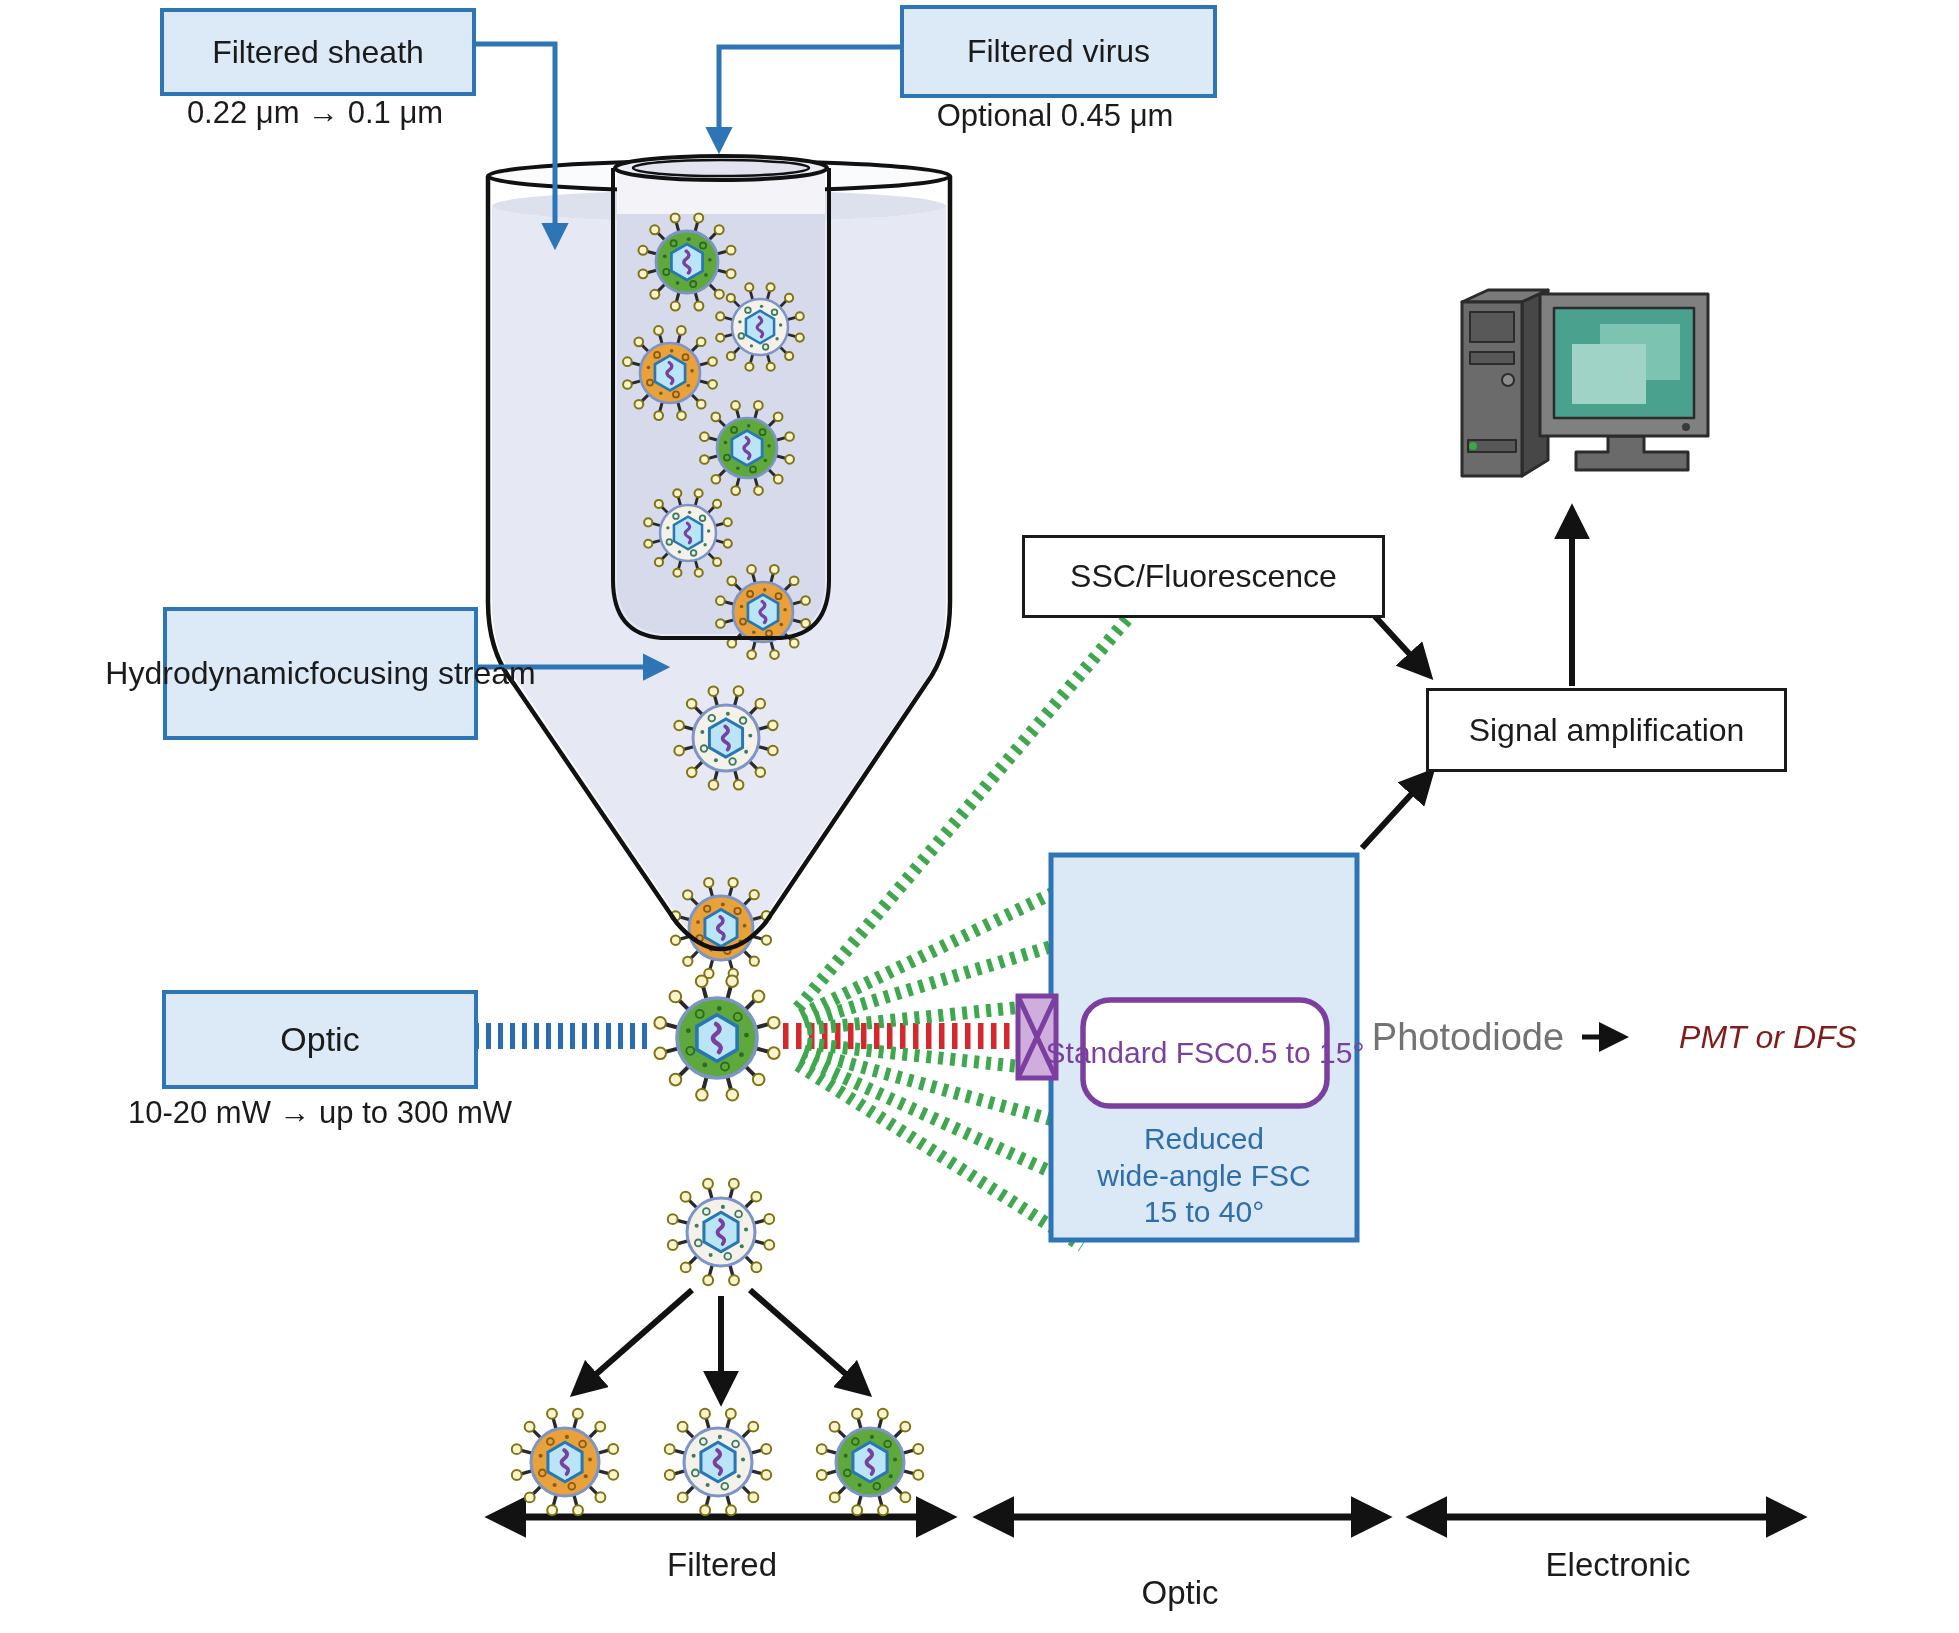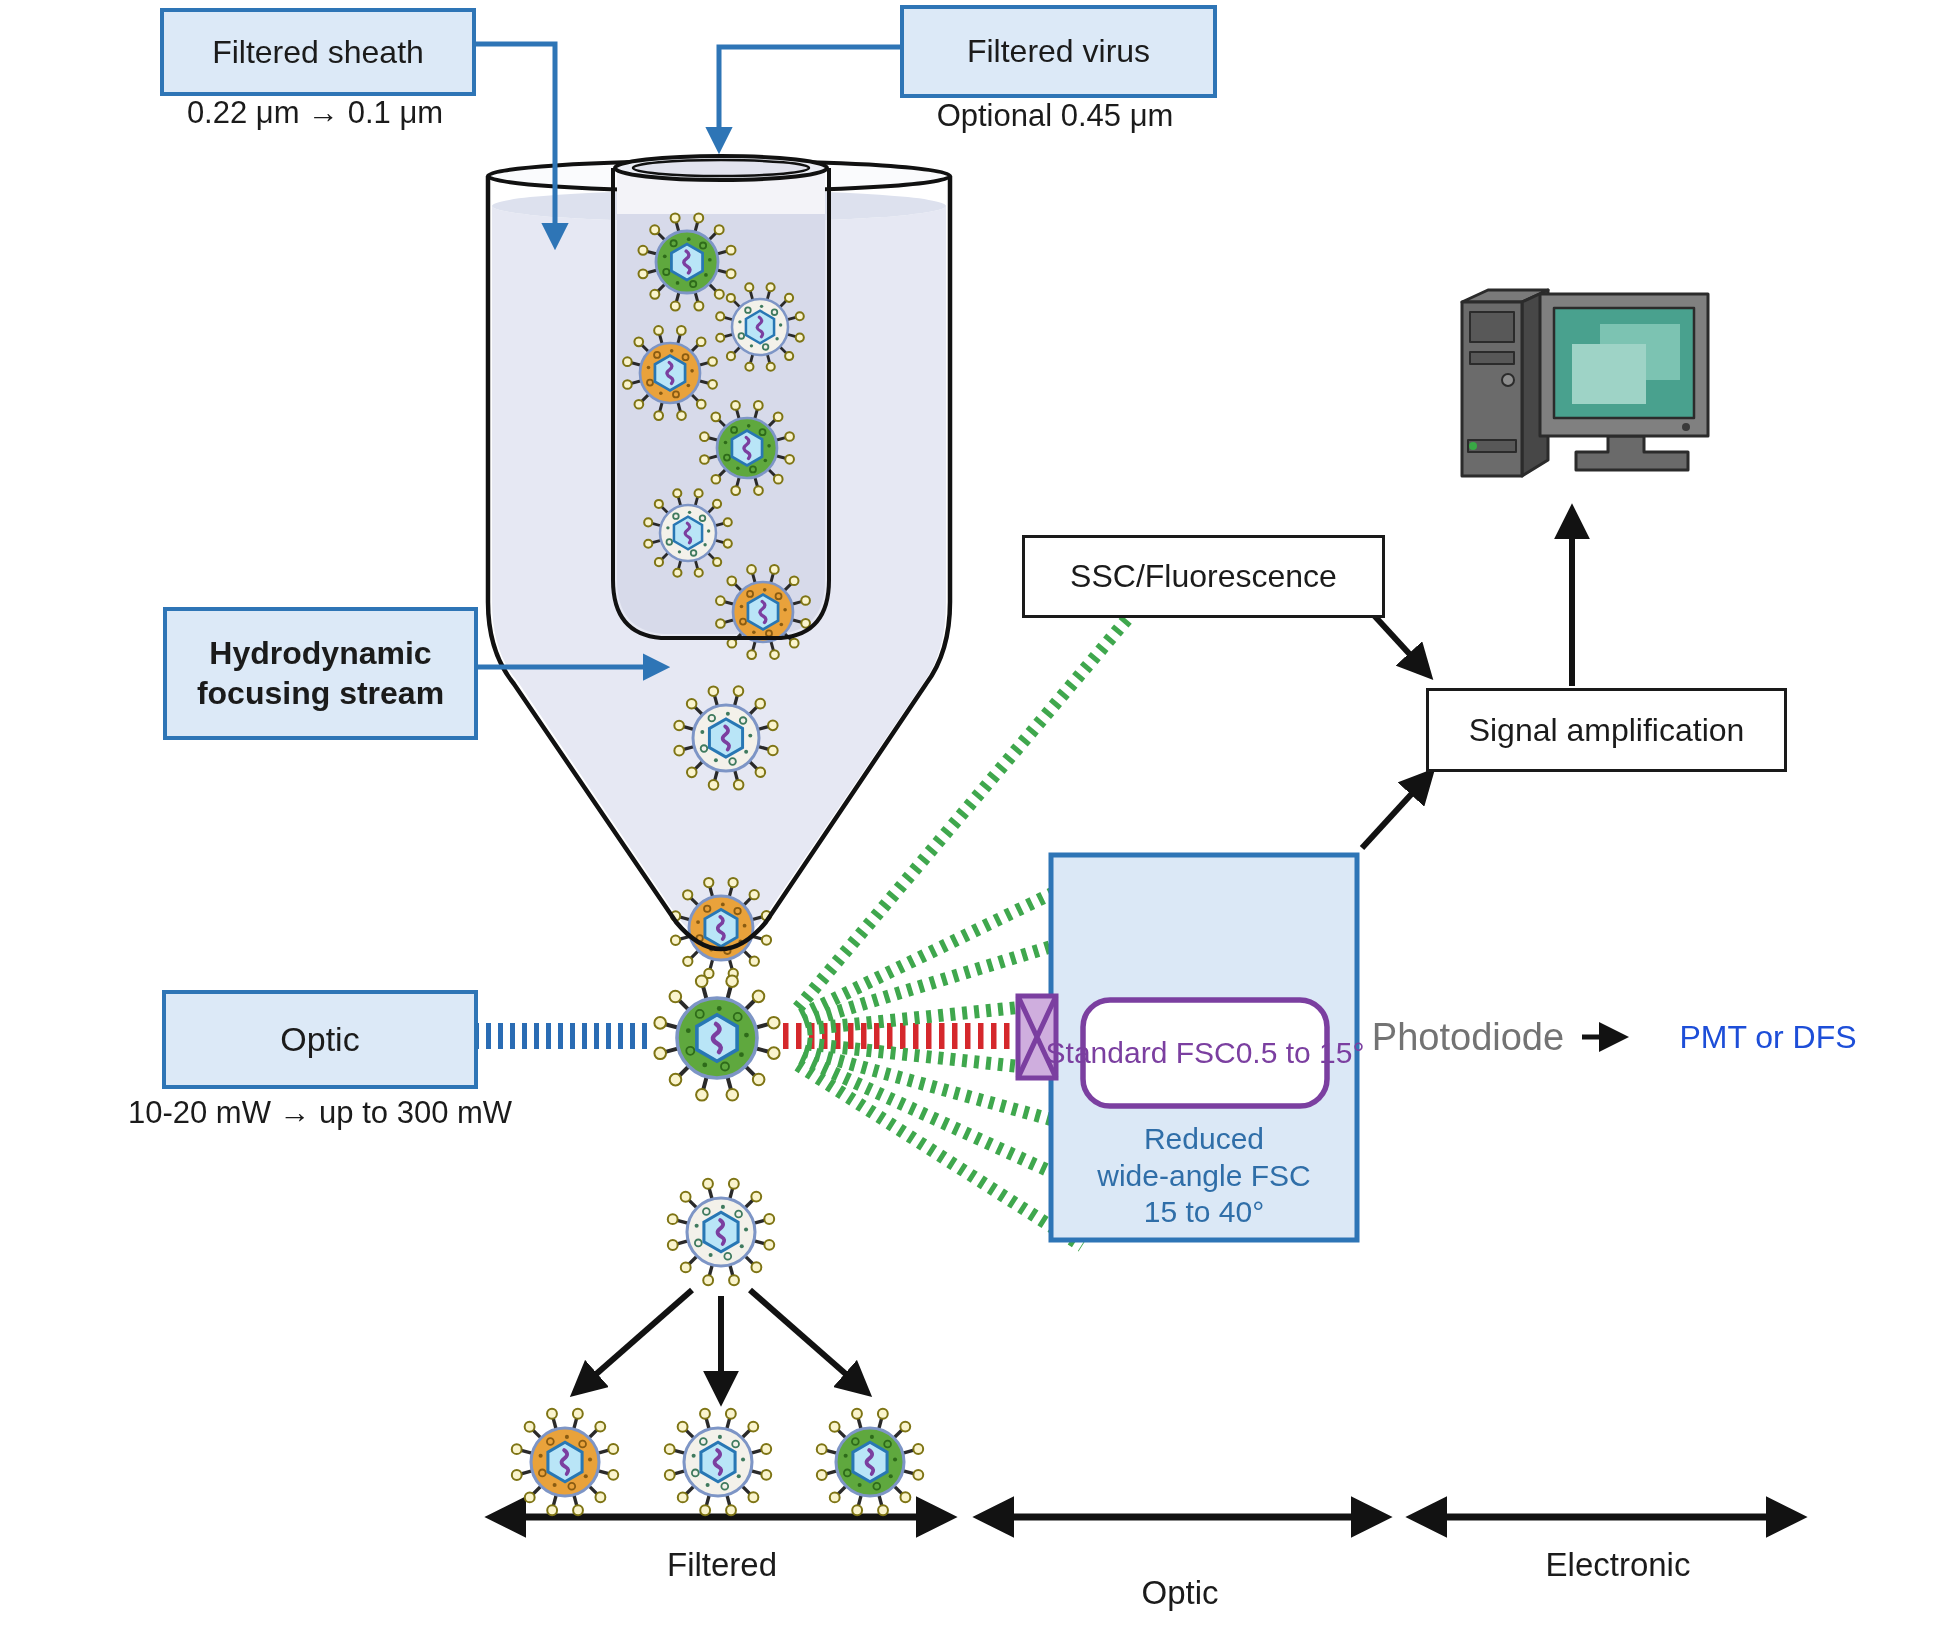--- a/index.html
+++ b/index.html
@@ -615,21 +615,21 @@
   <div class="lbl bluebox" style="left:160px;top:8px;width:308px;height:80px;">
     <span>Filtered sheath</span>
   </div>
   <div class="lbl note" style="left:150px;top:92px;width:330px;height:42px;">0.22 μm → 0.1 μm</div>
 
   <div class="lbl bluebox" style="left:900px;top:5px;width:309px;height:85px;">
     <span>Filtered virus</span>
   </div>
   <div class="lbl note" style="left:900px;top:95px;width:310px;height:42px;">Optional 0.45 μm</div>
 
-  <div class="lbl bluebox stack" style="left:163px;top:607px;width:307px;height:125px;flex-direction:column;font-weight:bold;">
+  <div class="lbl bluebox stack" style="left:163px;top:607px;width:307px;height:125px;flex-direction:row;">
     <div>Hydrodynamic</div>
     <div>focusing stream</div>
   </div>
 
   <div class="lbl bluebox" style="left:162px;top:990px;width:308px;height:91px;font-size:34px;">
     <span>Optic</span>
   </div>
   <div class="lbl note" style="left:140px;top:1092px;width:360px;height:42px;">10-20 mW → up to 300 mW</div>
 
   <div class="lbl whitebox" style="left:1022px;top:535px;width:357px;height:77px;">
@@ -652,18 +652,18 @@
 
   <div class="lbl purpletxt" style="left:1368px;top:1016px;width:200px;height:42px;font-size:38px;color:#737373;">Photodiode</div>
   <svg class="art" style="left:1578px;top:1022px;width:70px;height:30px;z-index:2;" width="70" height="30" viewBox="0 0 70 30">
     <defs>
         <marker id="ab2" markerWidth="6" markerHeight="6" viewBox="0 0 10 10" refX="7" refY="5" orient="auto">
       <path d="M0 0L10 5L0 10z" fill="#121212"></path>
         </marker>
       </defs>
     <line x1="4" y1="15" x2="42" y2="15" stroke="#121212" stroke-width="5" marker-end="url(#ab2)"></line>
   </svg>
-  <div class="lbl" style="left:1658px;top:1016px;width:220px;height:42px;font-size:32px;color:#1d4ed8;">PMT or DFS</div>
+  <div class="lbl" style="left:1658px;top:1016px;width:220px;height:42px;font-size:32px;color:#7f1d1d;font-style:italic;">PMT or DFS</div>
 
   <div class="lbl axis" style="left:572px;top:1543px;width:300px;height:44px;">Filtered</div>
   <div class="lbl axis" style="left:1030px;top:1543px;width:300px;height:44px;margin-top:28px;">Optic</div>
   <div class="lbl axis" style="left:1468px;top:1543px;width:300px;height:44px;">Electronic</div>
 </div>
 
 </body></html>

